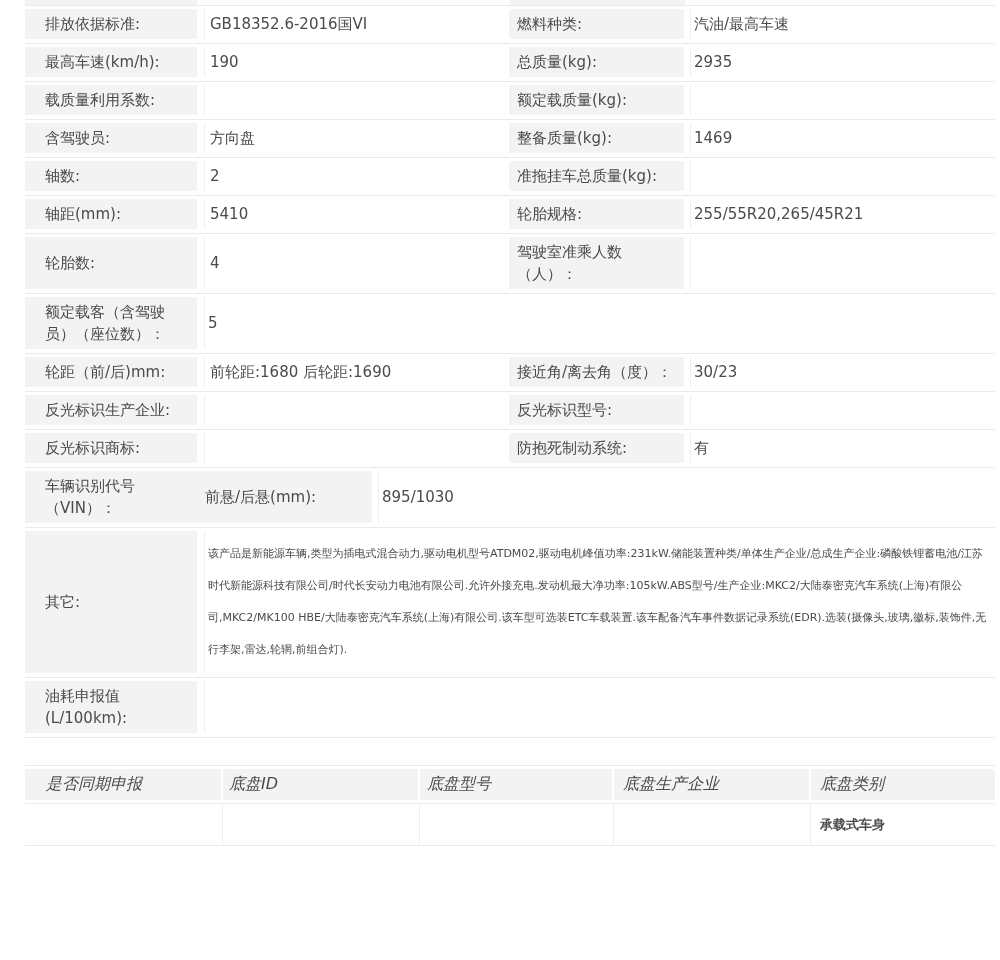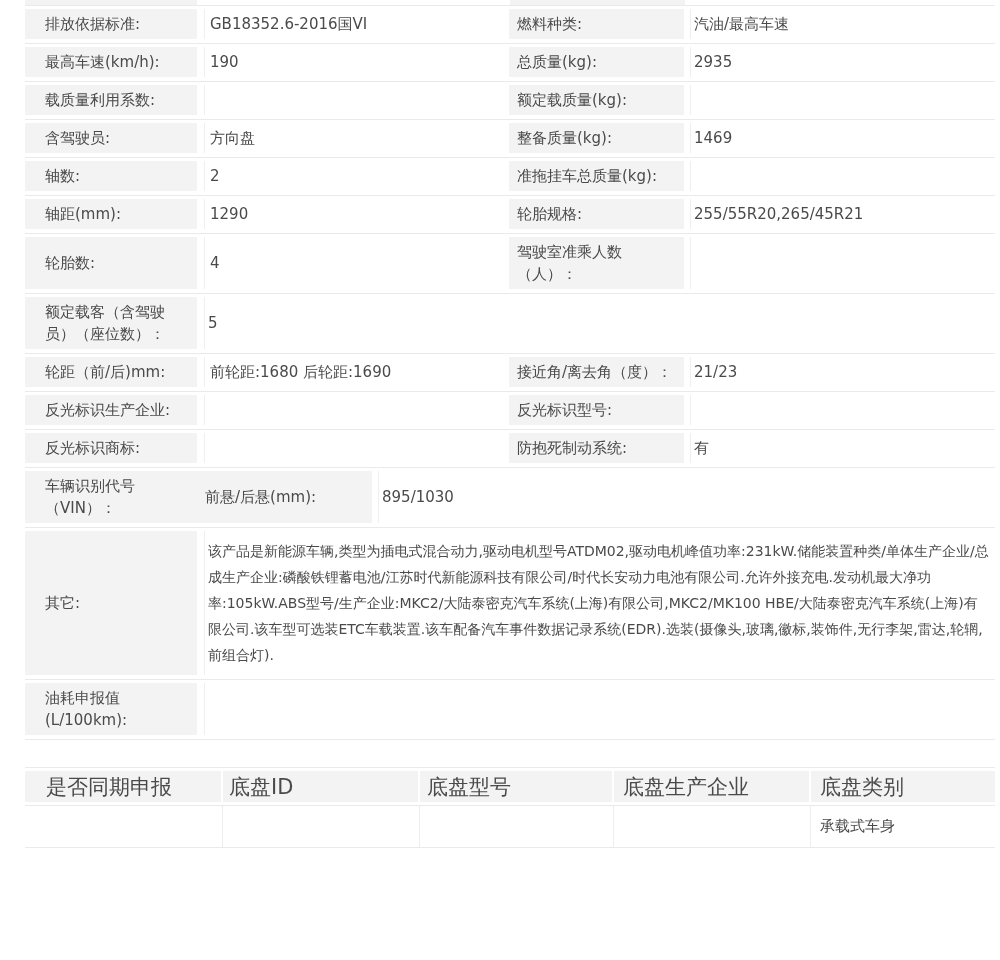--- a/index.html
+++ b/index.html
@@ -28,35 +28,36 @@
     font-size:15px;line-height:22px;color:var(--text);
     display:flex;align-items:center;min-height:30px;
   }
   .label{background:var(--label-bg);}
   .label.left{width:172px;padding:4px 6px 4px 20px;}
   .value.lval{width:305px;margin-left:7px;border-left:1px solid var(--vline);padding:4px 8px 4px 5px;}
   .label.right{width:175px;padding:4px 8px;}
   .value.rval{flex:1;margin-left:6px;border-left:1px solid var(--vline);padding:4px 6px 4px 3px;}
   .value.full{flex:1;margin-left:7px;border-left:1px solid var(--vline);padding:4px 6px 4px 3px;}
   .row.tall .cell{min-height:46px;}
-  .row.xtall .value.full{display:block;font-size:14px;line-height:26px;padding-top:7px;padding-bottom:7px;}
+  .row.xtall .value.full{display:block;font-size:11px;line-height:32px;padding-top:7px;padding-bottom:7px;}
 
   
   .tbl{width:970px;border-top:1px solid var(--border);border-bottom:1px solid var(--border);}
   .tbl2{margin-top:27px;}
   .thead{display:flex;padding:3px 0;border-bottom:1px solid var(--border);}
   .hc{
     background:var(--label-bg);min-height:31px;display:flex;align-items:center;
-    font-size:21px;color:var(--text);border-right:2px solid #ffffff;
+    font-size:16px;color:var(--text);border-right:2px solid #ffffff;font-style:italic;
   }
   .hc:last-child{border-right:none;}
   .tdata{display:flex;}
   .dc{
-    min-height:41px;display:flex;align-items:center;font-size:15px;color:var(--text);
+    min-height:41px;display:flex;align-items:center;font-size:13px;color:var(--text);
     border-right:1px solid #ededed;
+    font-weight:bold;
   }
   .dc:last-child{border-right:none;}
   
   .t2c1{width:198px;padding-left:21px;}
   .t2c2{width:197px;padding-left:6px;}
   .t2c3{width:194px;padding-left:7px;}
   .t2c4{width:197px;padding-left:9px;}
   .t2c5{flex:1;padding-left:9px;}
 </style>
 </head>
@@ -102,21 +103,21 @@
 
     <div class="row">
       <div class="cell label left">轴数:</div>
       <div class="cell value lval">2</div>
       <div class="cell label right">准拖挂车总质量(kg):</div>
       <div class="cell value rval"></div>
     </div>
 
     <div class="row">
       <div class="cell label left">轴距(mm):</div>
-      <div class="cell value lval">1290</div>
+      <div class="cell value lval">5410</div>
       <div class="cell label right">轮胎规格:</div>
       <div class="cell value rval">255/55R20,265/45R21</div>
     </div>
 
 
     <div class="row">
       <div class="cell label left">轮胎数:</div>
       <div class="cell value lval">4</div>
       <div class="cell label right">驾驶室准乘人数（人）：</div>
       <div class="cell value rval"></div>
@@ -124,21 +125,21 @@
 
     <div class="row tall">
       <div class="cell label left">额定载客（含驾驶员）（座位数）：</div>
       <div class="cell value full">5</div>
     </div>
 
     <div class="row">
       <div class="cell label left">轮距（前/后)mm:</div>
       <div class="cell value lval">前轮距:1680 后轮距:1690</div>
       <div class="cell label right">接近角/离去角（度）：</div>
-      <div class="cell value rval">21/23</div>
+      <div class="cell value rval">30/23</div>
     </div>
 
     <div class="row">
       <div class="cell label left">反光标识生产企业:</div>
       <div class="cell value lval"></div>
       <div class="cell label right">反光标识型号:</div>
       <div class="cell value rval"></div>
     </div>
 
     <div class="row">

